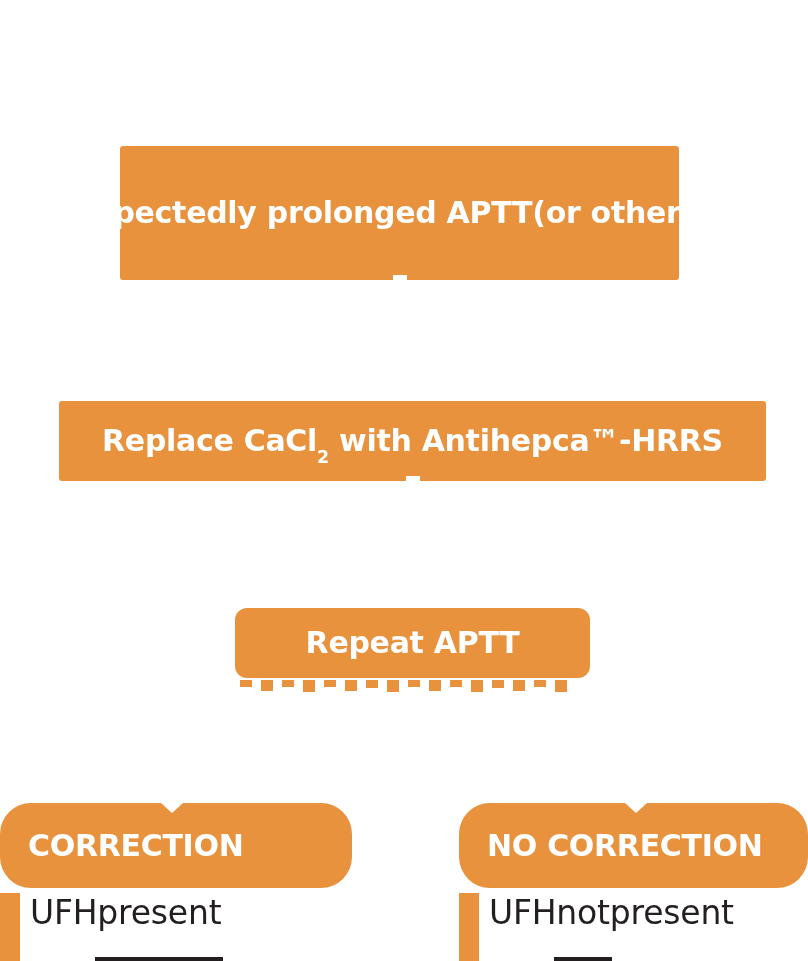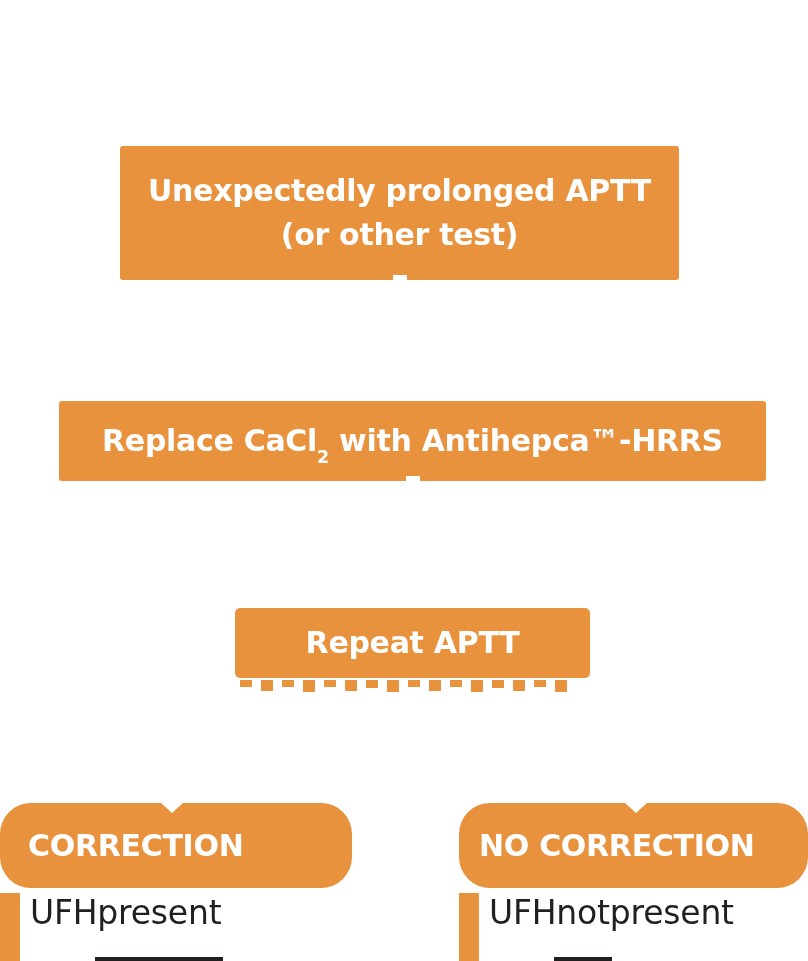--- a/index.html
+++ b/index.html
@@ -2,40 +2,40 @@
 <html><head>
 <meta charset="utf-8">
 <style>
   html,body { margin:0; padding:0; background:#ffffff; }
   #canvas {
     position:relative; width:808px; height:961px; background:#ffffff;
     font-family:"DejaVu Sans","Liberation Sans",sans-serif; overflow:hidden;
   }
   .obox {
     position:absolute; background:#E8923E; color:#ffffff;
-    display:flex; flex-direction:column; align-items:center; justify-content:center;
+    display:flex; align-items:center; justify-content:center;
     font-weight:bold; font-size:30px; letter-spacing:-0.3px; text-align:center;
     border-radius:3px;
   }
   .obox .line { line-height:44px; white-space:nowrap; }
   sub.cl2 { font-size:0.58em; line-height:0; position:relative; top:0.28em; }
   .bnotch {
     position:absolute; bottom:0; left:50%; transform:translateX(-50%);
     width:14px; height:5px; background:#ffffff;
   }
   .tabrow { position:absolute; left:240px; top:680px; width:340px; display:flex; gap:9px; align-items:flex-start; }
   .tabrow i { display:block; width:12px; background:#E8923E; }
   .hdr {
     position:absolute; top:803px; height:85px; background:#E8923E; color:#ffffff;
     display:flex; align-items:center; font-weight:bold; font-size:30px; letter-spacing:-0.3px;
     white-space:nowrap;
     border-radius:31px;
   }
   .hdrL { left:0; width:352px; padding-left:28px; box-sizing:border-box; }
-  .hdrR { left:459px; width:349px; padding-left:20px; box-sizing:border-box; }
+  .hdrR { left:459px; width:349px; padding-left:28px; box-sizing:border-box; }
   .vnotch {
     position:absolute; top:803px; width:0; height:0;
     border-left:11px solid transparent; border-right:11px solid transparent;
     border-top:10px solid #ffffff;
   }
   .strip { position:absolute; top:893px; width:20px; height:68px; background:#E8923E; }
   .result {
     position:absolute; top:893px; height:68px; display:flex; 
     color:#231F20; font-size:33px; font-weight:500; letter-spacing:-0.2px; white-space:nowrap;
   }
@@ -50,21 +50,21 @@
     <div class="line">Unexpectedly prolonged APTT</div>
     <div class="line">(or other test)</div>
     <span class="bnotch"></span>
   </div>
 
   <div class="obox" style="left:59px; top:401px; width:707px; height:80px;">
     <div class="line"><span>Replace CaCl</span><sub class="cl2">2</sub><span> with Antihepca™-HRRS</span></div>
     <span class="bnotch"></span>
   </div>
 
-  <div class="obox" style="left:235px; top:608px; width:355px; height:70px; border-radius:5px;">
+  <div class="obox" style="left:235px; top:608px; width:355px; height:70px; border-radius:12px;">
     <div class="line">Repeat APTT</div>
   </div>
 
   <div class="tabrow">
       <i style="height: 7px;"></i>
       <i style="height: 11px;"></i>
       <i style="height: 7px;"></i>
       <i style="height: 12px;"></i>
       <i style="height: 7px;"></i>
       <i style="height: 11px;"></i>

